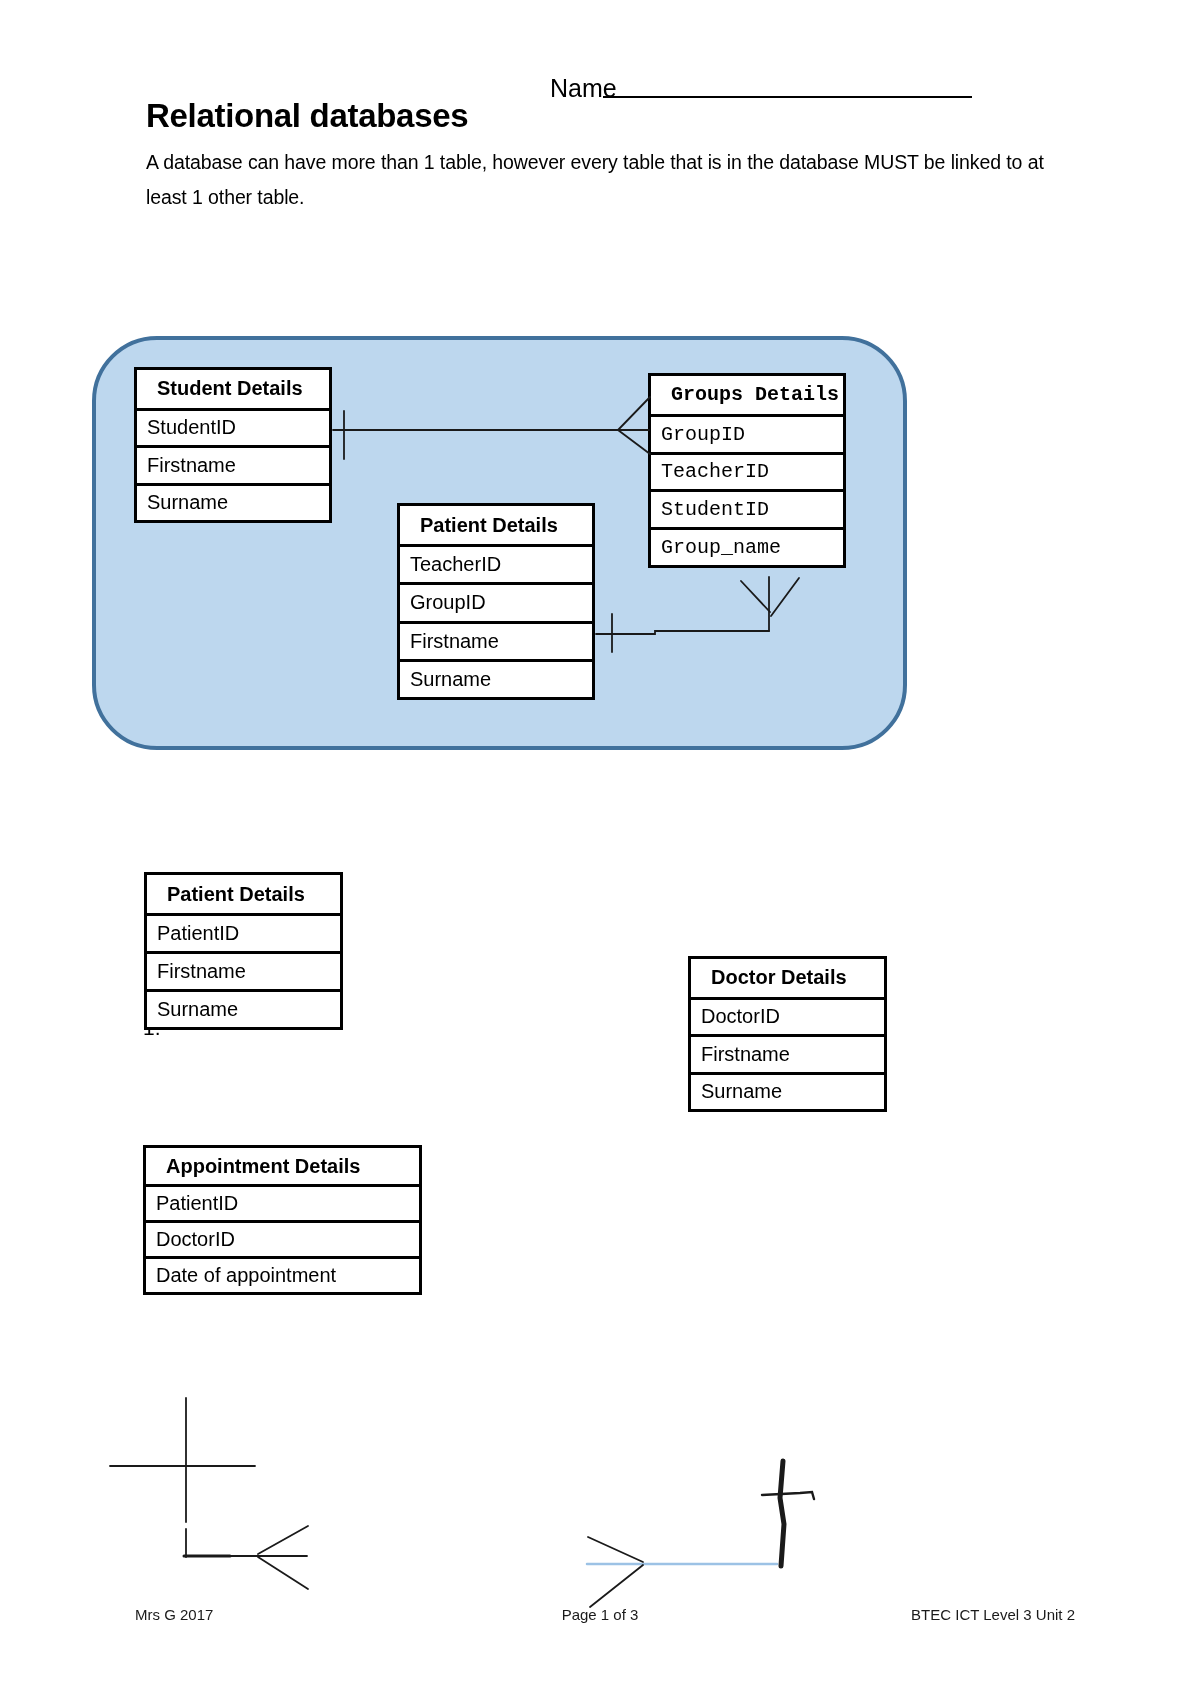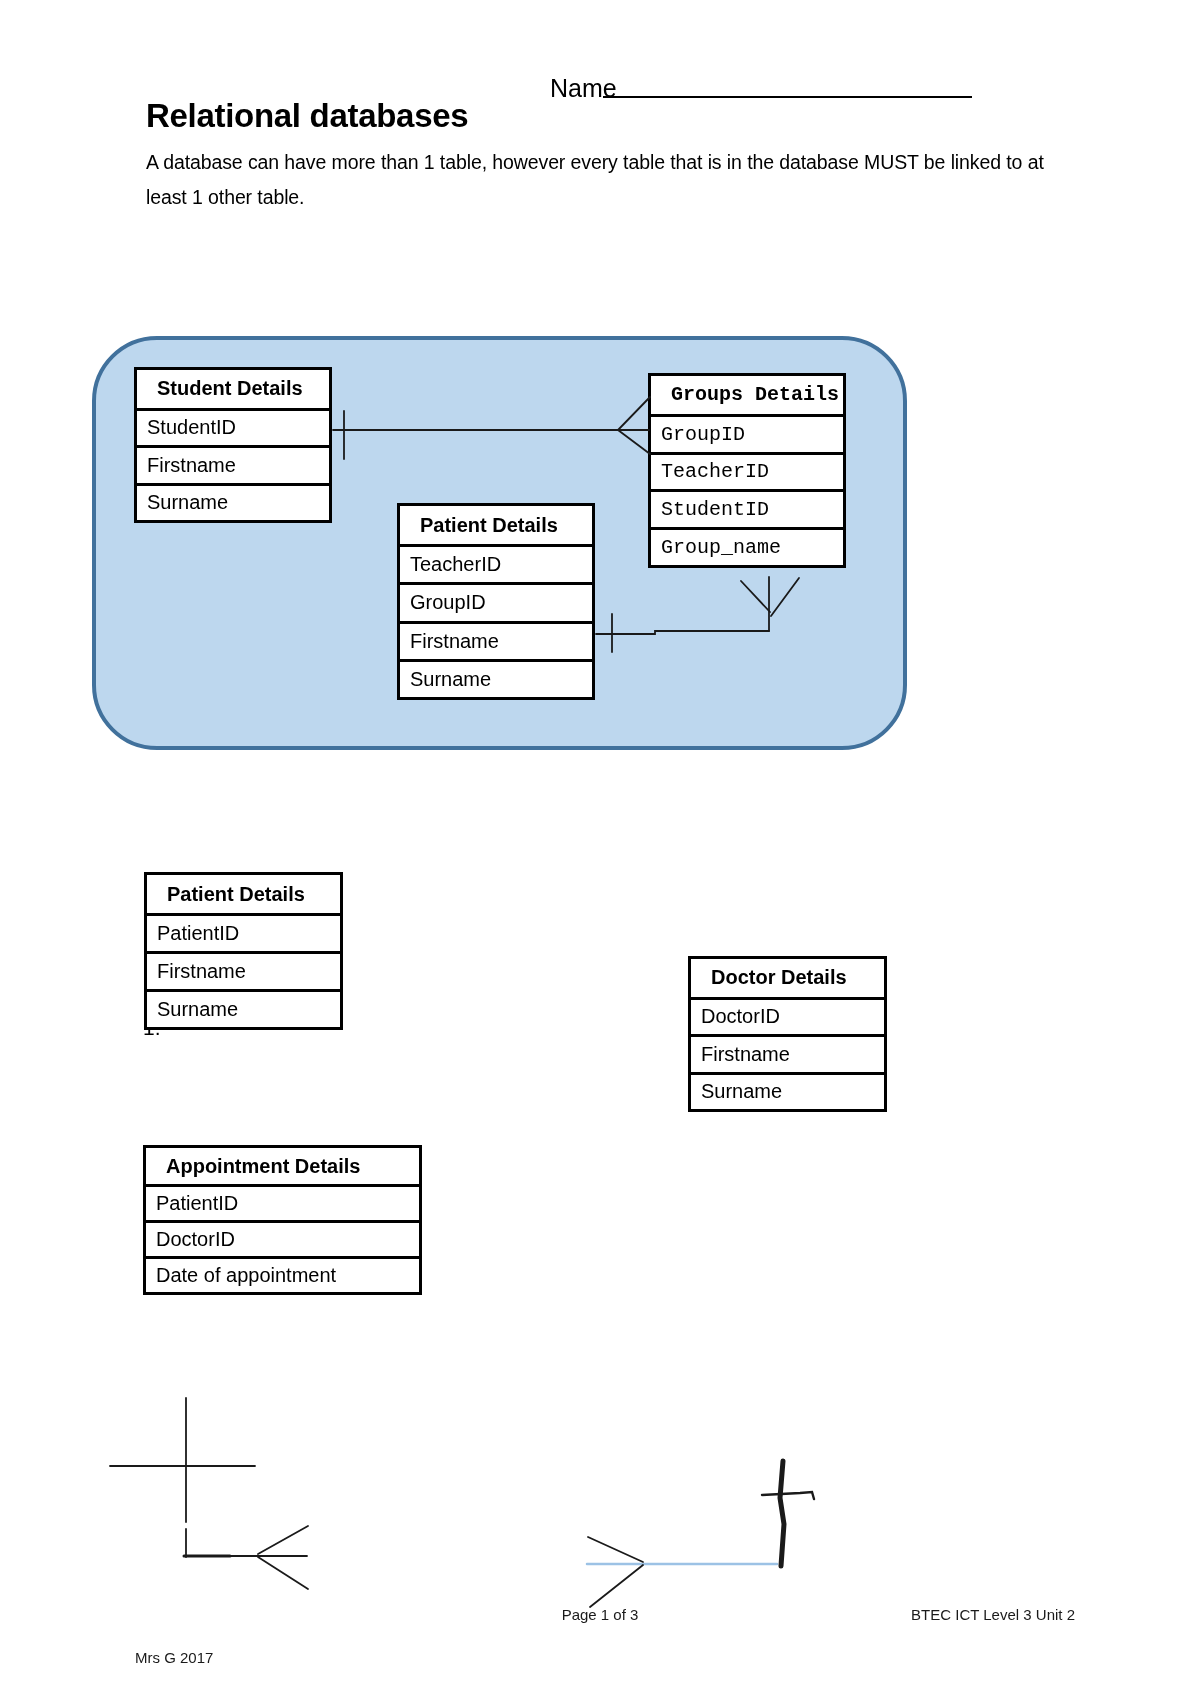--- a/index.html
+++ b/index.html
@@ -140,17 +140,17 @@
 
     <g>
       <line x1="587" y1="1564" x2="777" y2="1564" class="sketch-blue-line"></line>
       <line x1="588" y1="1537" x2="643" y2="1562"></line>
       <line x1="590" y1="1607" x2="643" y2="1565"></line>
       <polyline points="783,1461 780,1498 784,1524 781,1566" class="thick"></polyline>
       <polyline points="762,1495 800,1493 812,1492 814,1499" class="cross"></polyline>
     </g>
   </svg>
 
-  <div class="abs footer-text" style="left:135px;top:1606px;margin-top:43px;">Mrs G 2017</div>
+  <div class="abs footer-text" style="left:135px;top:1606px;">Mrs G 2017</div>
   <div class="abs footer-text" style="left:500px;top:1606px;width:200px;text-align:center;">Page 1 of 3</div>
   <div class="abs footer-text" style="left:875px;top:1606px;width:200px;text-align:right;">BTEC ICT Level 3 Unit 2</div>
 
 </div>
 
 </body></html>

